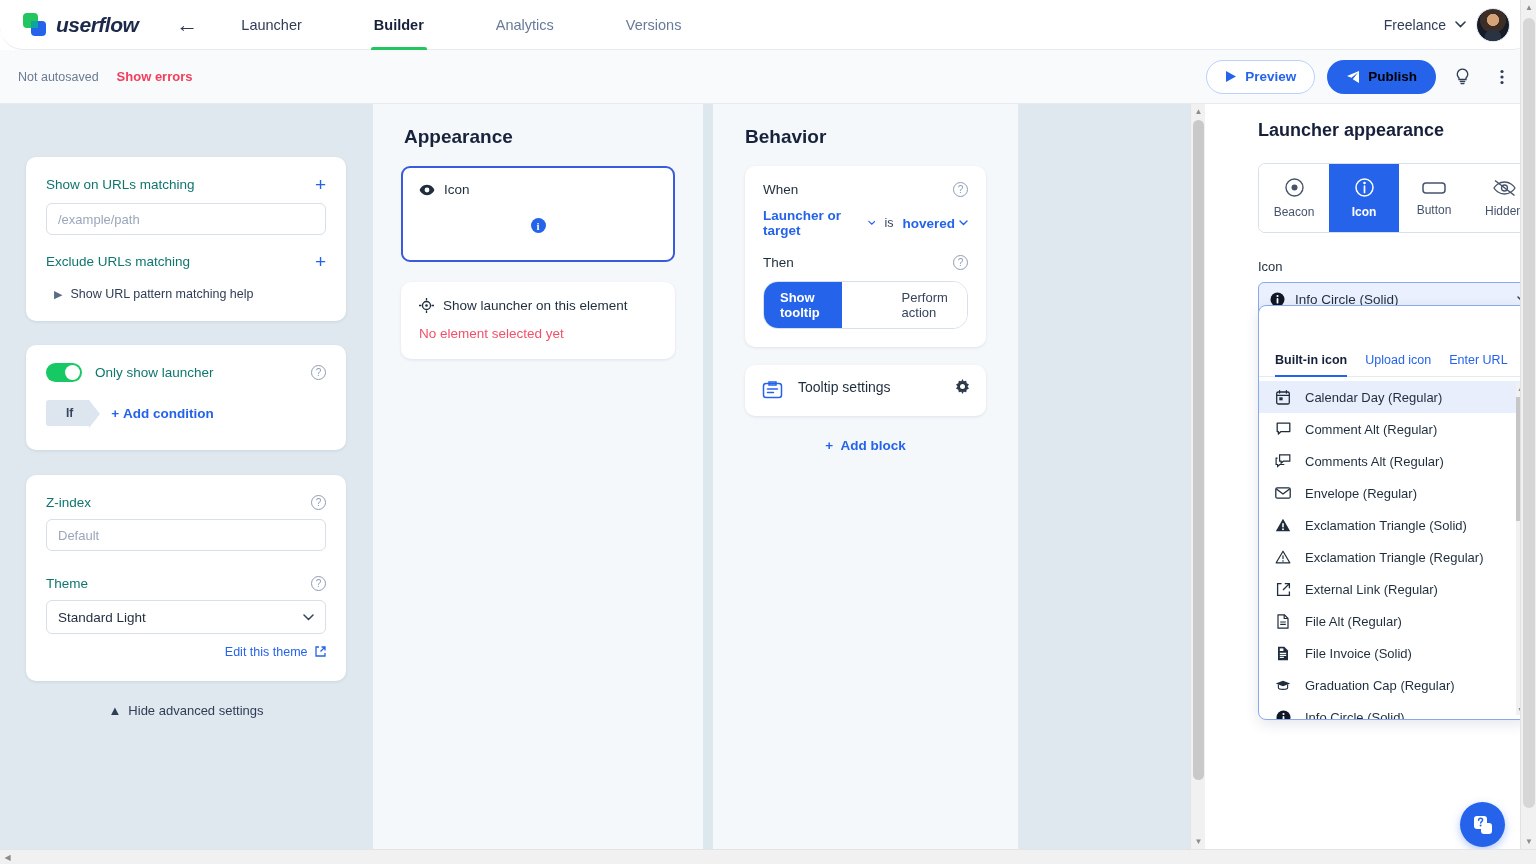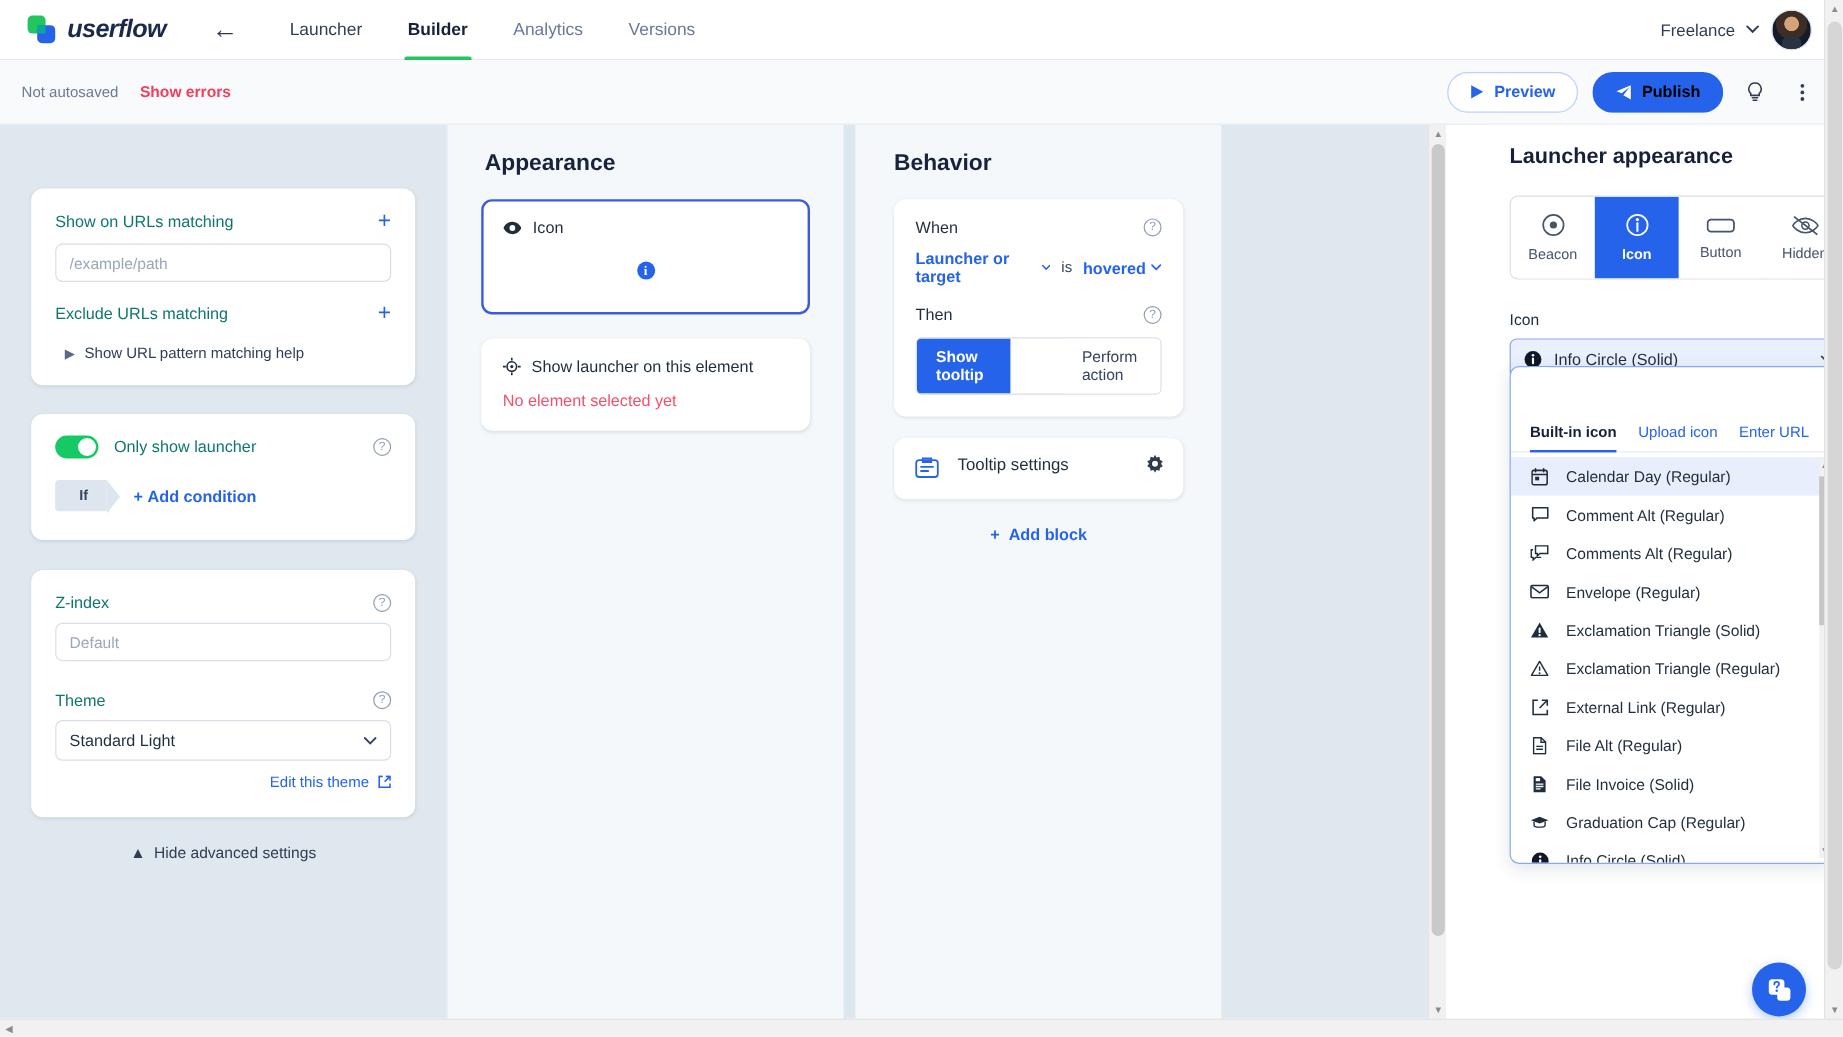--- a/index.html
+++ b/index.html
@@ -10,33 +10,33 @@
     font-family: "Liberation Sans", sans-serif;
     background: #ffffff;
     color: #1f2d3d;
   }
   .app { position: relative; width: 1536px; height: 864px; }
 
   
   .topnav {
     position: absolute; top: 0; left: 0; width: 1536px; height: 50px;
     background: #fff; border-bottom: 1px solid #e6ebf1;
-    display: flex; align-items: center; z-index: 40;
+    display: flex; align-items: center; z-index: 40; border-radius: 23px;
   }
   .brand { display: flex; align-items: center; gap: 8px; margin-left: 22px; }
   .brand-mark { width: 26px; height: 26px; position: relative; }
   .brand-text {
     font-size: 21px; font-weight: bold; font-style: italic;
     color: #1b2a4a; letter-spacing: -0.5px;
   }
   .back-arrow {
     margin-left: 32px; font-size: 22px; color: #2d3b52; cursor: pointer;
     line-height: 1; padding: 2px 6px;
   }
-  .nav-tabs { display: flex; align-items: center; height: 50px; margin-left: 18px; }
+  .nav-tabs { display: flex; align-items: center; height: 50px; margin-left: 18px; gap: 34px; }
   .nav-tab {
     position: relative; height: 50px; display: flex; align-items: center;
     padding: 0 19px; font-size: 14.5px; color: #68799a; cursor: pointer;
   }
   .nav-tab.plain { color: #2f3d56; }
   .nav-tab.active { color: #16203a; font-weight: bold; }
   .nav-tab.active::after {
     content: ""; position: absolute; left: 16px; right: 16px; bottom: 0;
     height: 3px; background: #22c55e; border-radius: 2px 2px 0 0;
   }
@@ -180,21 +180,21 @@
   
   .beh-card { margin: 18px 32px 0; padding: 16px 18px 18px; }
   .beh-label { font-size: 13.5px; color: #1f2d3d; }
   .cond-row { display: flex; align-items: center; gap: 9px; margin-top: 11px; }
   .cond-link {
     color: #2563eb; font-size: 13.5px; font-weight: bold; cursor: pointer;
     display: inline-flex; align-items: center; gap: 4px;
   }
   .cond-is { color: #36445e; font-size: 12.5px; }
   .seg {
-    display: inline-flex; margin-top: 11px; border-radius: 5px; overflow: hidden;
+    display: inline-flex; margin-top: 11px; border-radius: 15px; overflow: hidden;
     border: 1px solid #d7dfe9;
     gap: 44px;
   }
   .seg-item {
     padding: 8px 16px; font-size: 13px; cursor: pointer; background: #fff; color: #36445e;
   }
   .seg-item.active { background: #2563eb; color: #fff; font-weight: bold; }
 
   .tooltip-preview {
     margin: 22px 32px 0; background: #fff; border-radius: 9px; padding: 18px 18px 14px;

